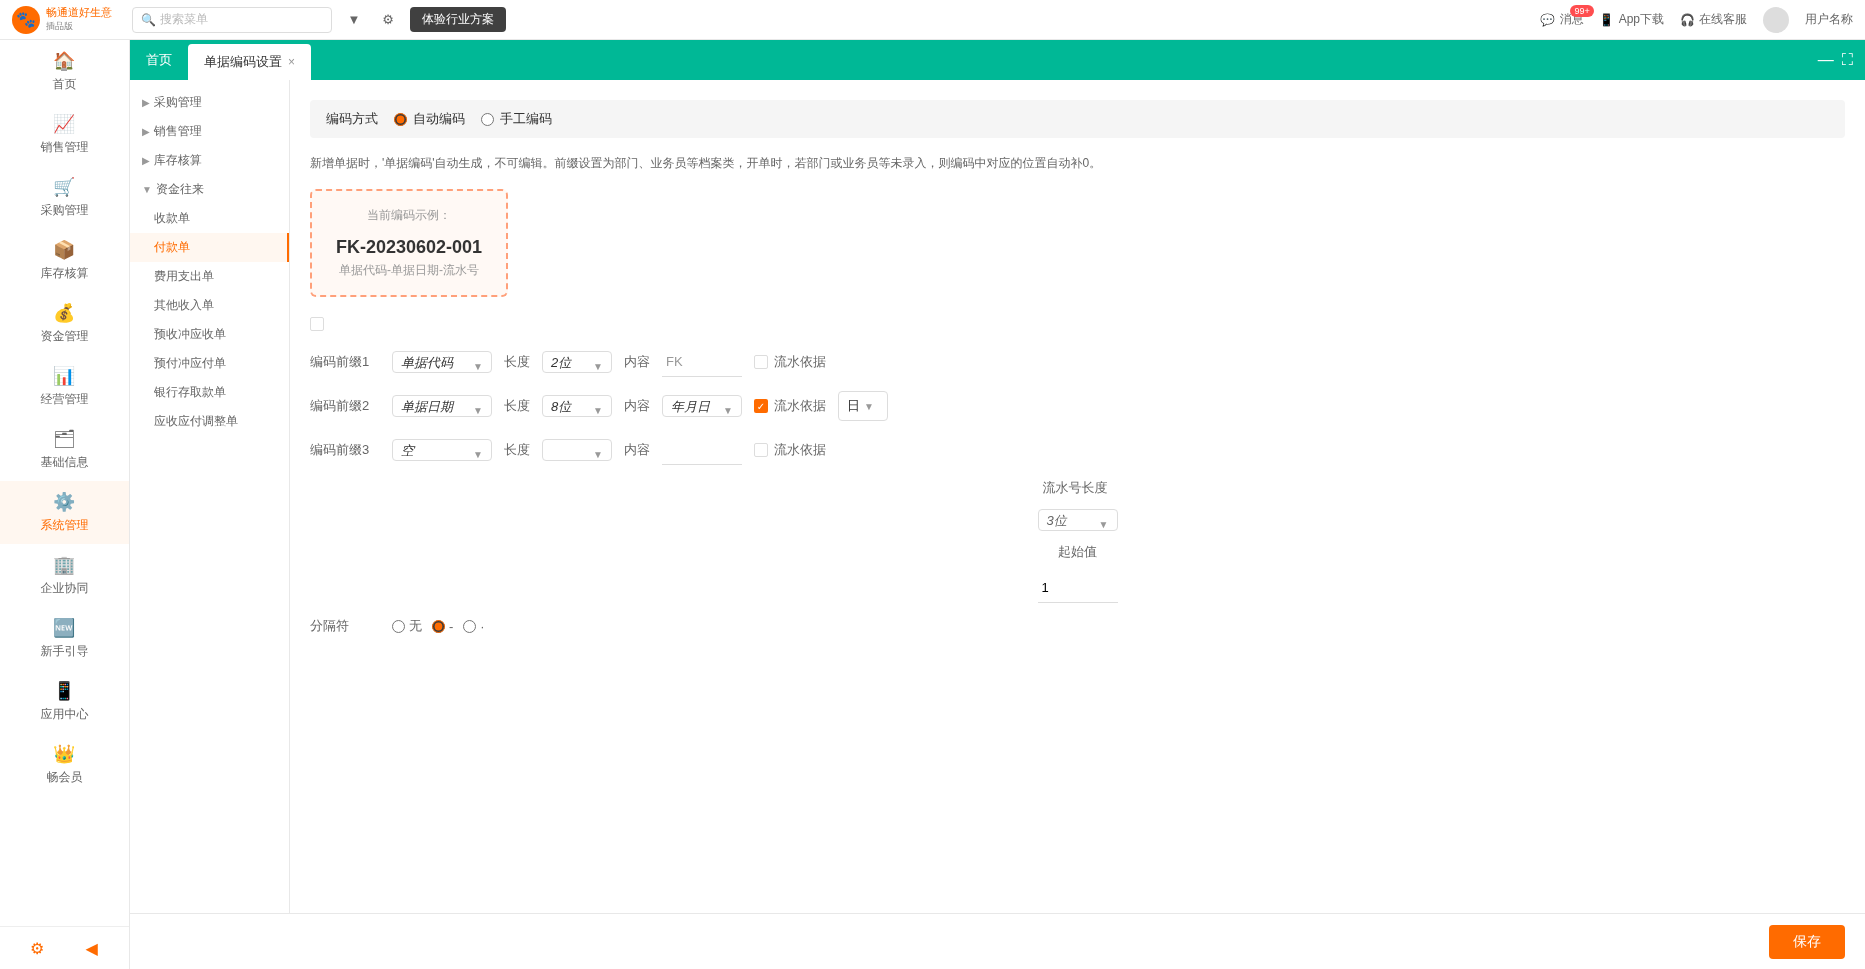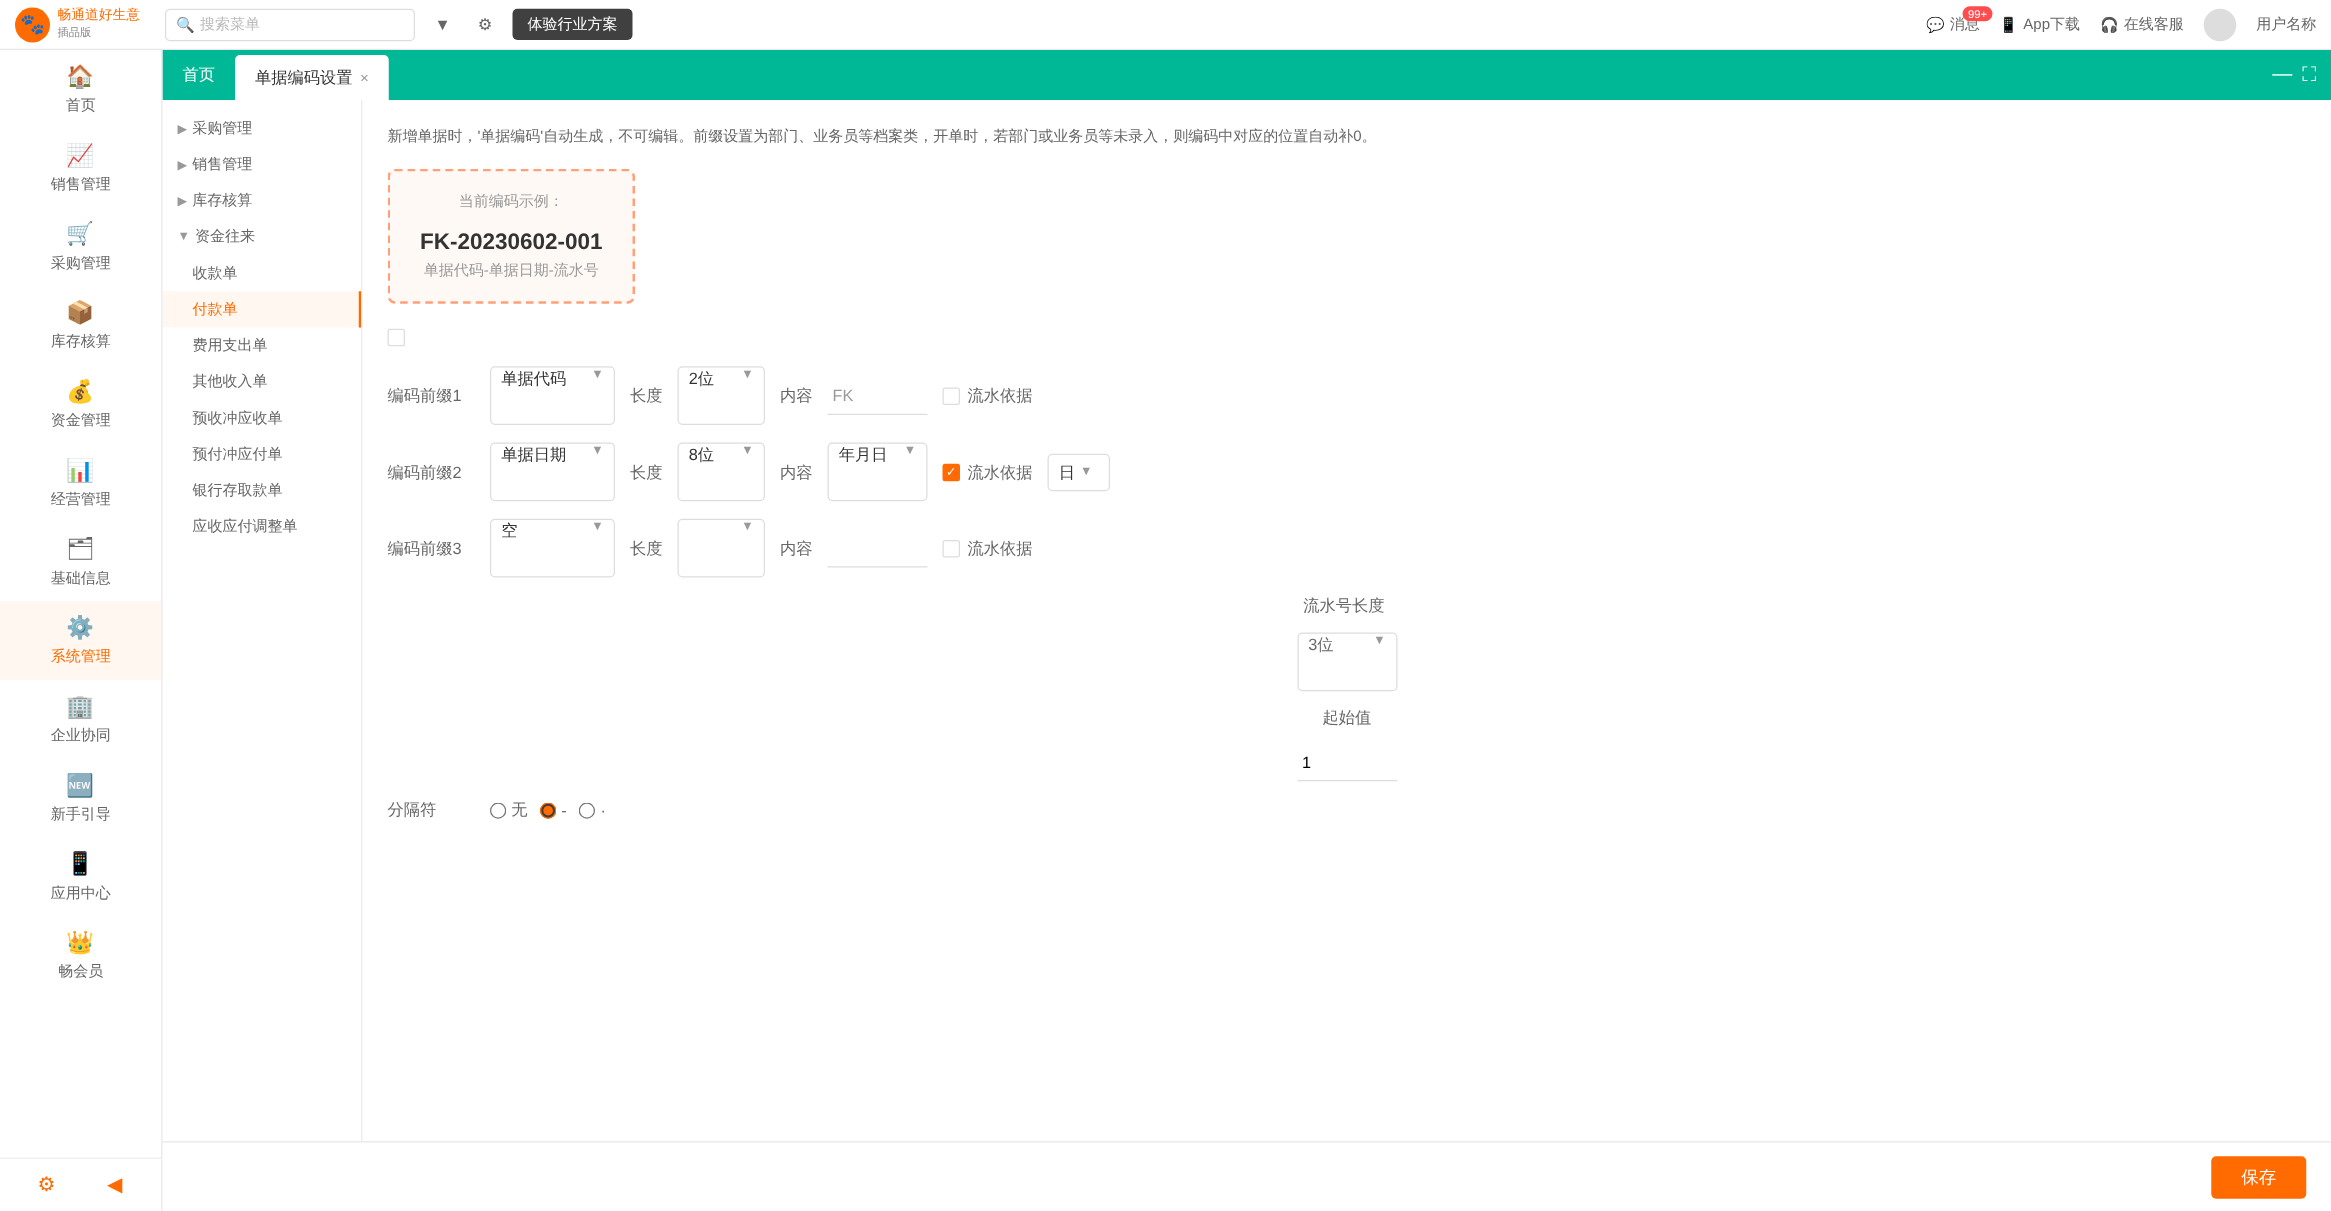--- a/index.html
+++ b/index.html
@@ -71,21 +71,21 @@
     .preview-label { font-size: 12px; color: #999; margin-bottom: 13px; }
     .preview-code { font-size: 18px; font-weight: bold; color: #333; }
     .preview-desc { font-size: 12px; color: #999; margin-top: 4px; }
 
     
     .checkbox-row { display: flex; align-items: center; gap: 6px; margin-bottom: 16px; font-size: 13px; }
 
     
     .form-row { display: flex; align-items: center; gap: 12px; margin-bottom: 14px; }
     .form-label { width: 70px; font-size: 13px; color: #666; flex-shrink: 0; }
-    .form-select { height: 47px; border: 1px solid #ddd; border-radius: 4px; padding: 0 8px; font-size: 13px; background: white; display: flex; align-items: flex-start; gap: 4px; cursor: pointer; min-width: 90px; justify-content: space-between; }
+    .form-select { height: 22px; border: 1px solid #ddd; border-radius: 4px; padding: 0 8px; font-size: 13px; background: white; display: flex; align-items: flex-end; gap: 4px; cursor: pointer; min-width: 90px; justify-content: space-between; font-style: italic; }
     .form-select-arrow { color: #999; font-size: 10px; }
     .form-field-label { font-size: 13px; color: #666; }
     .form-content-input { height: 30px; border: none; border-bottom: 1px solid #ddd; padding: 0 4px; font-size: 13px; width: 80px; display: flex; align-items: center; color: #999; }
     .checkbox-inline { display: flex; align-items: center; gap: 6px; font-size: 13px; color: #666; }
 
     
     .separator-row { display: flex; align-items: center; gap: 12px; margin-bottom: 14px; font-size: 13px; color: #666; }
     .radio-group { display: flex; align-items: center; gap: 10px; }
     .radio-group label { display: flex; align-items: center; gap: 4px; cursor: pointer; }
     .radio-group input[type=radio] { accent-color: #ff6b00; }
@@ -245,20 +245,31 @@
           <div class="left-nav-item">预收冲应收单</div>
           <div class="left-nav-item">预付冲应付单</div>
           <div class="left-nav-item">银行存取款单</div>
           <div class="left-nav-item">应收应付调整单</div>
         </div>
       </div>
 
       <div class="right-main">
 
         
+        <div class="encode-method">
+          <span>编码方式</span>
+          <label>
+            <input type="radio" name="encode_type" checked="" style="">
+            <span>自动编码</span>
+          </label>
+          <label>
+            <input type="radio" name="encode_type" style="">
+            <span>手工编码</span>
+          </label>
+        </div>
 
         
         <div class="info-text">新增单据时，'单据编码'自动生成，不可编辑。前缀设置为部门、业务员等档案类，开单时，若部门或业务员等未录入，则编码中对应的位置自动补0。</div>
 
         
         <div class="preview-box">
           <div class="preview-label">当前编码示例：</div>
           <div class="preview-code">FK-20230602-001</div>
           <div class="preview-desc">单据代码-单据日期-流水号</div>
         </div>

